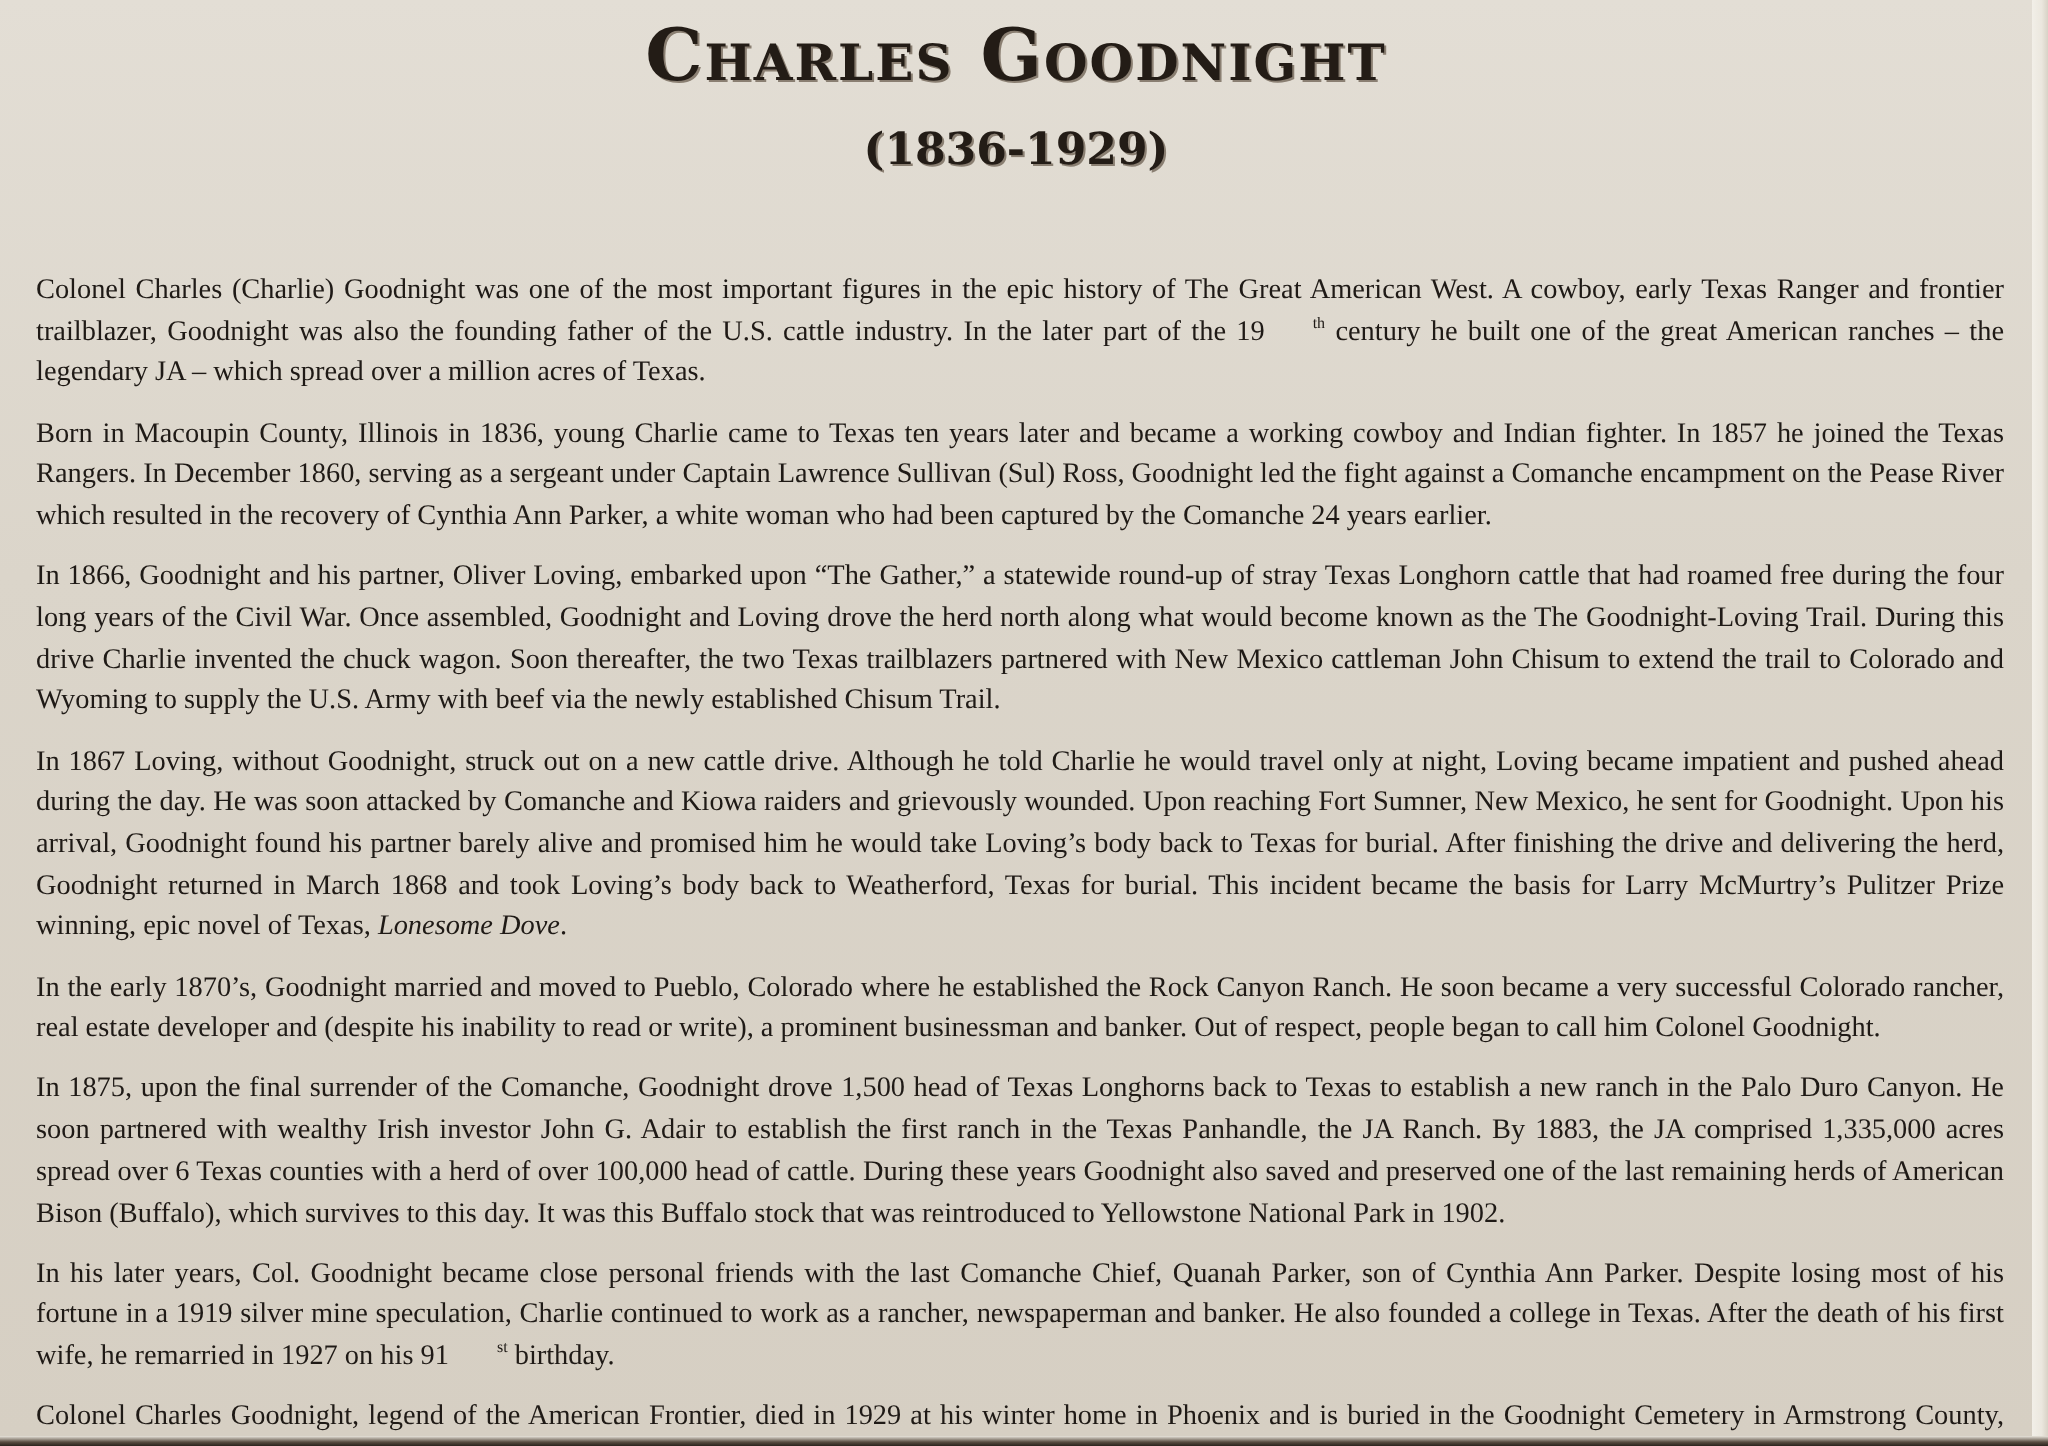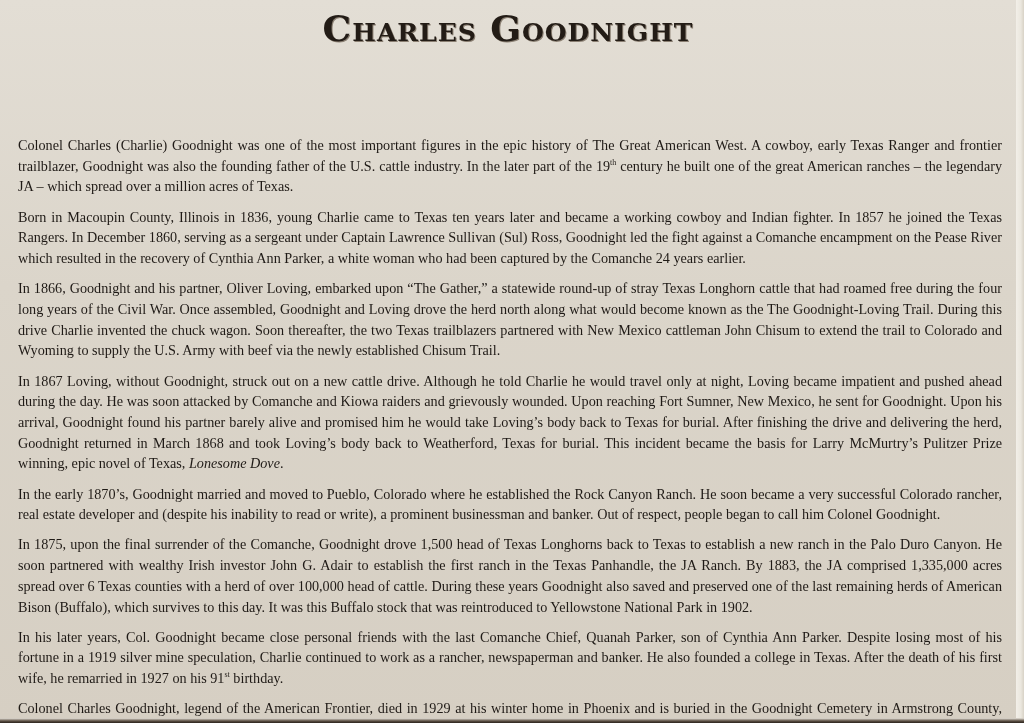--- a/index.html
+++ b/index.html
@@ -74,29 +74,31 @@
       color: #1f1a16;
       text-align: justify;
     }
     .body p {
       margin: 0 0 9.5px 0;
     }
     .body sup {
       font-size: 8px;
       vertical-align: super;
       line-height: 0;
+      margin-left: 24px;
     }
     .body em {
     }
   </style>
 </head>
 <body>
 
 <div class="placard">
   <div class="title">Charles Goodnight</div>
+  <div class="subtitle">(1836-1929)</div>
 
   <div class="body">
     <p><span>Colonel Charles (Charlie) Goodnight was one of the most important figures in the epic history of The Great American West. A cowboy, early Texas Ranger and frontier trailblazer, Goodnight was also the founding father of the U.S. cattle industry. In the later part of the 19</span><sup>th</sup><span> century he built one of the great American ranches – the legendary JA – which spread over a million acres of Texas.</span></p>
     <p>Born in Macoupin County, Illinois in 1836, young Charlie came to Texas ten years later and became a working cowboy and Indian fighter. In 1857 he joined the Texas Rangers. In December 1860, serving as a sergeant under Captain Lawrence Sullivan (Sul) Ross, Goodnight led the fight against a Comanche encampment on the Pease River which resulted in the recovery of Cynthia Ann Parker, a white woman who had been captured by the Comanche 24 years earlier.</p>
     <p>In 1866, Goodnight and his partner, Oliver Loving, embarked upon “The Gather,” a statewide round-up of stray Texas Longhorn cattle that had roamed free during the four long years of the Civil War. Once assembled, Goodnight and Loving drove the herd north along what would become known as the The Goodnight-Loving Trail. During this drive Charlie invented the chuck wagon. Soon thereafter, the two Texas trailblazers partnered with New Mexico cattleman John Chisum to extend the trail to Colorado and Wyoming to supply the U.S. Army with beef via the newly established Chisum Trail.</p>
     <p><span>In 1867 Loving, without Goodnight, struck out on a new cattle drive. Although he told Charlie he would travel only at night, Loving became impatient and pushed ahead during the day. He was soon attacked by Comanche and Kiowa raiders and grievously wounded. Upon reaching Fort Sumner, New Mexico, he sent for Goodnight. Upon his arrival, Goodnight found his partner barely alive and promised him he would take Loving’s body back to Texas for burial. After finishing the drive and delivering the herd, Goodnight returned in March 1868 and took Loving’s body back to Weatherford, Texas for burial. This incident became the basis for Larry McMurtry’s Pulitzer Prize winning, epic novel of Texas, </span><em>Lonesome Dove</em><span>.</span></p>
     <p>In the early 1870’s, Goodnight married and moved to Pueblo, Colorado where he established the Rock Canyon Ranch. He soon became a very successful Colorado rancher, real estate developer and (despite his inability to read or write), a prominent businessman and banker. Out of respect, people began to call him Colonel Goodnight.</p>
     <p>In 1875, upon the final surrender of the Comanche, Goodnight drove 1,500 head of Texas Longhorns back to Texas to establish a new ranch in the Palo Duro Canyon. He soon partnered with wealthy Irish investor John G. Adair to establish the first ranch in the Texas Panhandle, the JA Ranch. By 1883, the JA comprised 1,335,000 acres spread over 6 Texas counties with a herd of over 100,000 head of cattle. During these years Goodnight also saved and preserved one of the last remaining herds of American Bison (Buffalo), which survives to this day. It was this Buffalo stock that was reintroduced to Yellowstone National Park in 1902.</p>
     <p><span>In his later years, Col. Goodnight became close personal friends with the last Comanche Chief, Quanah Parker, son of Cynthia Ann Parker. Despite losing most of his fortune in a 1919 silver mine speculation, Charlie continued to work as a rancher, newspaperman and banker. He also founded a college in Texas. After the death of his first wife, he remarried in 1927 on his 91</span><sup>st</sup><span> birthday.</span></p>
     <p>Colonel Charles Goodnight, legend of the American Frontier, died in 1929 at his winter home in Phoenix and is buried in the Goodnight Cemetery in Armstrong County, Texas.</p>

